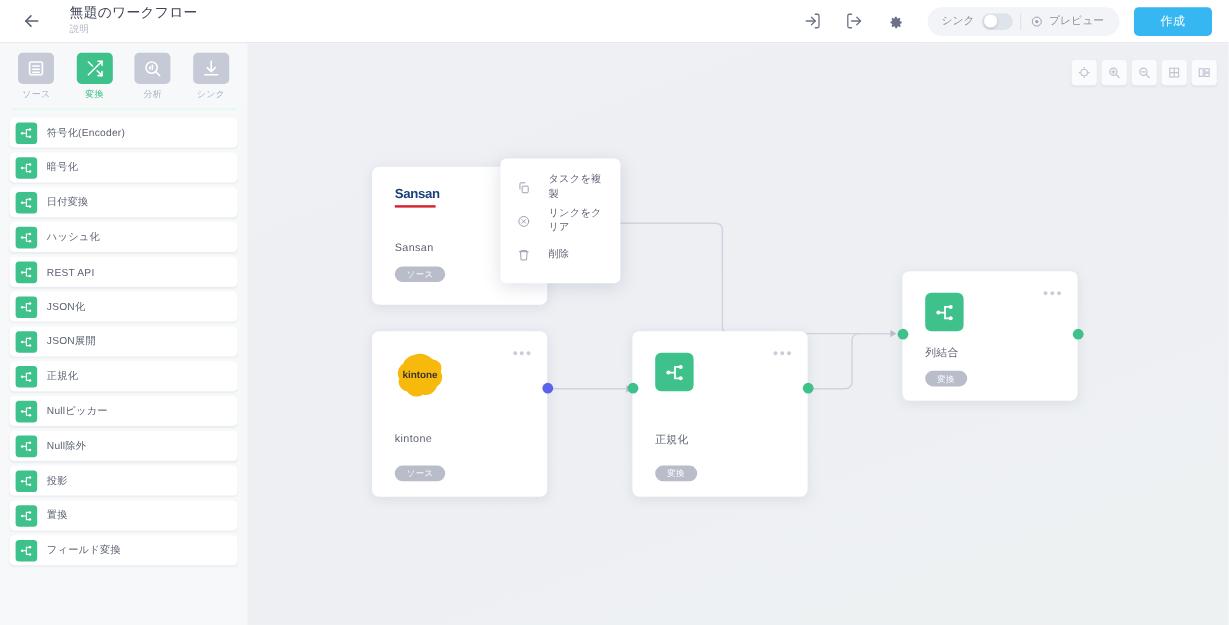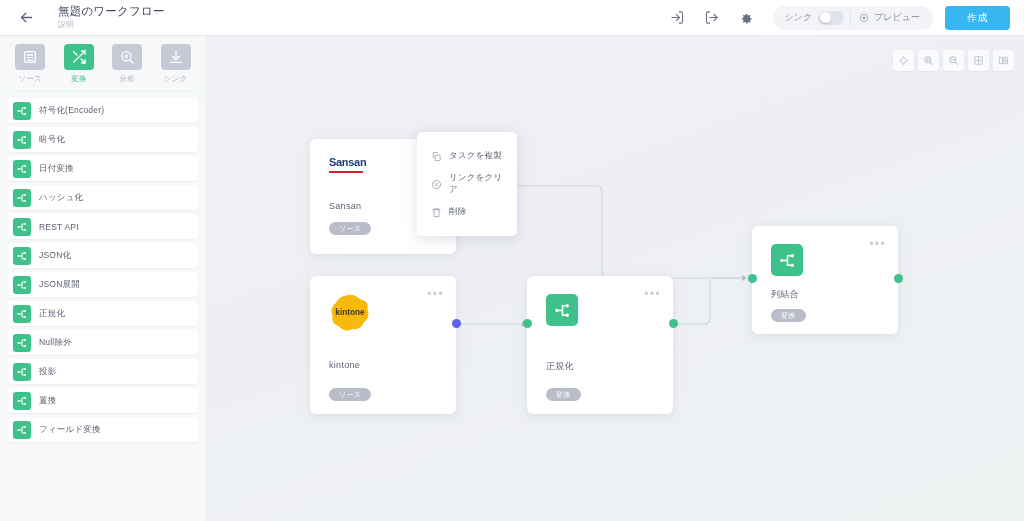--- a/index.html
+++ b/index.html
@@ -143,21 +143,21 @@
   .sansan-word { font-size: 11px; font-weight: bold; color: #1b3f7a; letter-spacing: -.3px; line-height: 11px; }
   .sansan-bar { width: 34px; height: 2.5px; background: #d0232b; margin-top: 2.5px; }
 
   
   .ctxmenu {
     position: absolute; z-index: 60; background: #ffffff; border-radius: 5px;
     box-shadow: 0 3px 14px rgba(110,120,150,.22);
     padding: 10px 0; width: 100px;
   }
   .ctx-item {
-    display: flex; align-items: center; gap: 7px; height: 28px;
+    display: flex; align-items: center; gap: 15px; height: 28px;
     padding: 0 13px; cursor: pointer;
   }
   .ctx-label { font-size: 8.5px; color: #5c6273; letter-spacing: .2px; }
   .ctx-ico { width: 12px; height: 12px; color: #9aa0b0; flex: none; display:flex; align-items:center; justify-content:center;}
 </style>
 </head>
 <body>
 
 <div id="app">
 
@@ -354,20 +354,31 @@
         </div>
         <div class="node-item">
           <div class="node-item-icon">
             <svg width="12" height="12" viewBox="0 0 24 24" fill="none" stroke="#ffffff" stroke-width="1.9" stroke-linecap="round">
               <circle cx="5" cy="12" r="2.1" fill="#ffffff" stroke="none"></circle>
               <circle cx="18" cy="6" r="2.1" fill="#ffffff" stroke="none"></circle>
               <circle cx="18" cy="18" r="2.1" fill="#ffffff" stroke="none"></circle>
               <path d="M7 12 L12 12 L12 6 L16 6 M12 12 L12 18 L16 18"></path>
             </svg>
           </div>
+          <div class="node-item-label">Nullピッカー</div>
+        </div>
+        <div class="node-item">
+          <div class="node-item-icon">
+            <svg width="12" height="12" viewBox="0 0 24 24" fill="none" stroke="#ffffff" stroke-width="1.9" stroke-linecap="round">
+              <circle cx="5" cy="12" r="2.1" fill="#ffffff" stroke="none"></circle>
+              <circle cx="18" cy="6" r="2.1" fill="#ffffff" stroke="none"></circle>
+              <circle cx="18" cy="18" r="2.1" fill="#ffffff" stroke="none"></circle>
+              <path d="M7 12 L12 12 L12 6 L16 6 M12 12 L12 18 L16 18"></path>
+            </svg>
+          </div>
           <div class="node-item-label">Null除外</div>
         </div>
         <div class="node-item">
           <div class="node-item-icon">
             <svg width="12" height="12" viewBox="0 0 24 24" fill="none" stroke="#ffffff" stroke-width="1.9" stroke-linecap="round">
               <circle cx="5" cy="12" r="2.1" fill="#ffffff" stroke="none"></circle>
               <circle cx="18" cy="6" r="2.1" fill="#ffffff" stroke="none"></circle>
               <circle cx="18" cy="18" r="2.1" fill="#ffffff" stroke="none"></circle>
               <path d="M7 12 L12 12 L12 6 L16 6 M12 12 L12 18 L16 18"></path>
             </svg>

